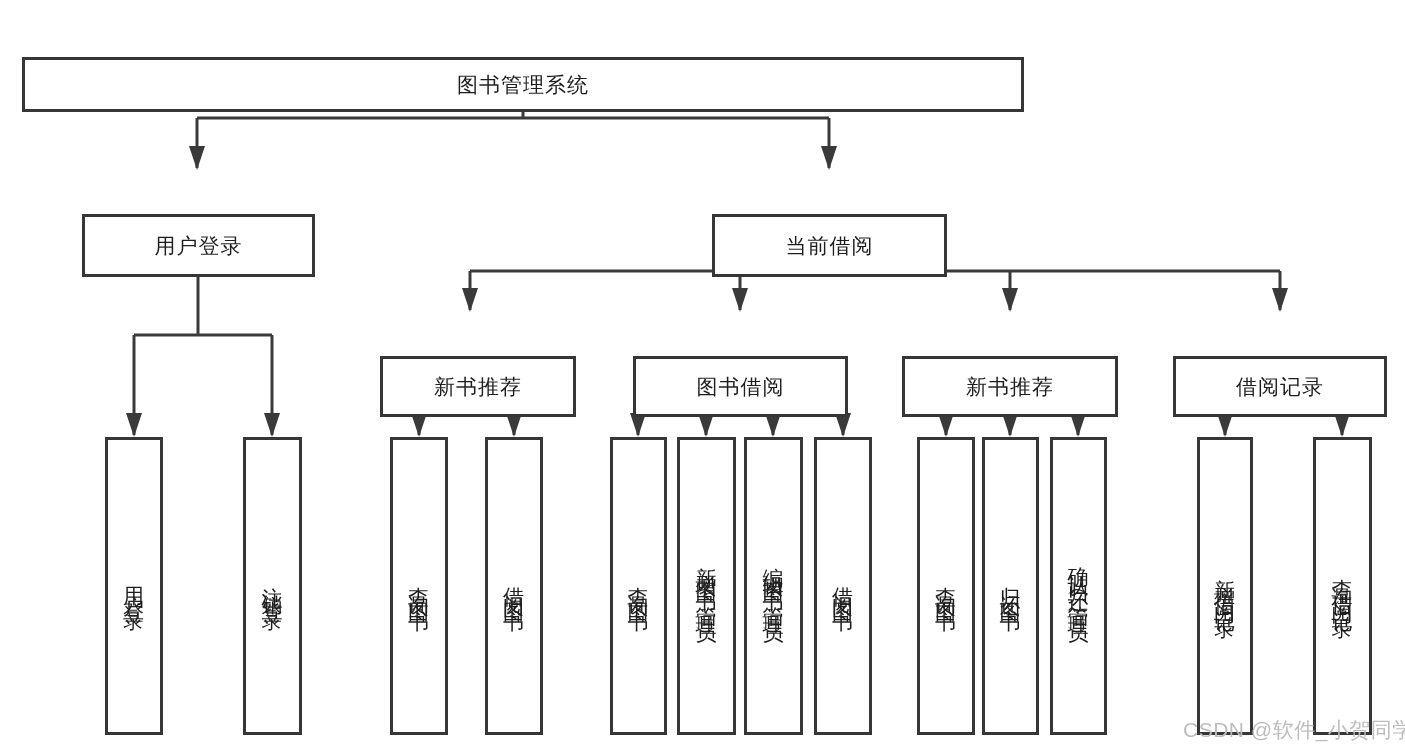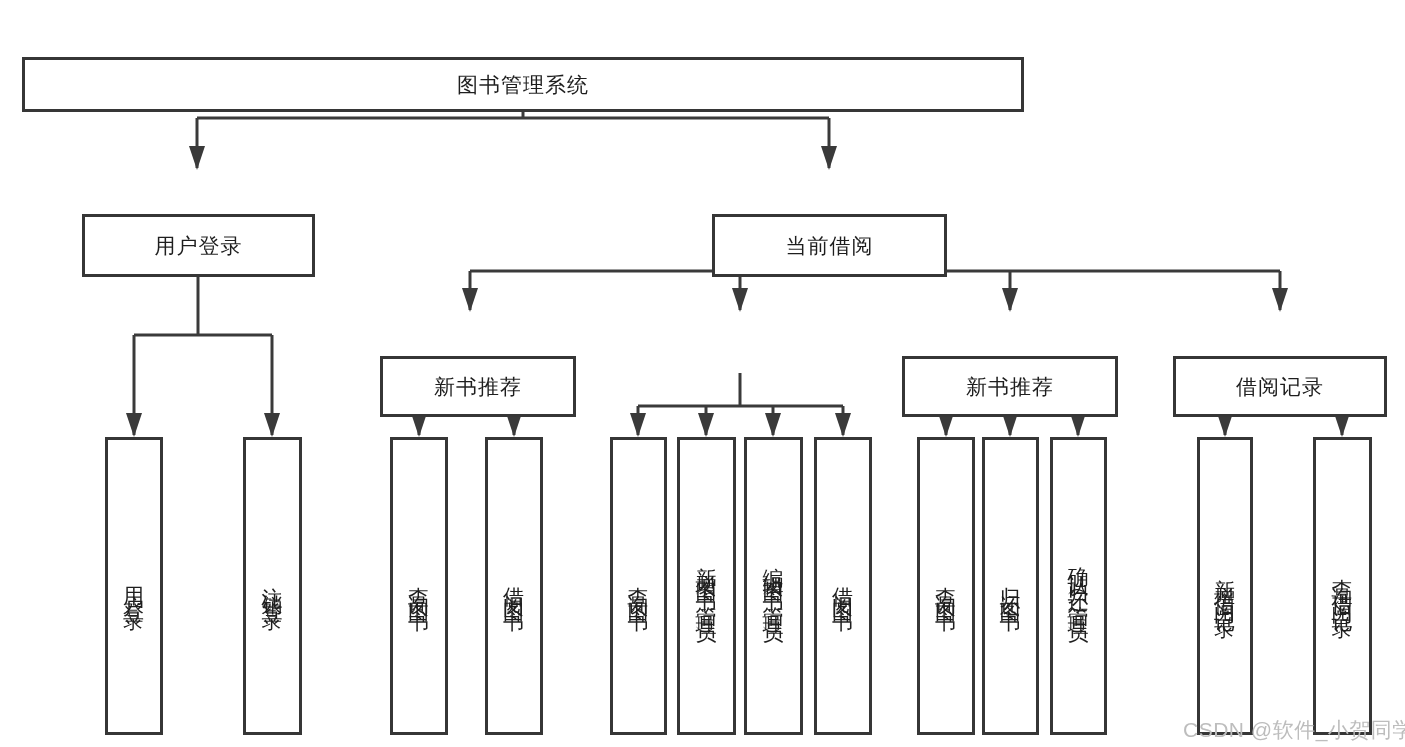--- a/index.html
+++ b/index.html
@@ -121,20 +121,23 @@
   <div class="node hnode" style="left:82px; top:170px; width:233px; height:63px;">
     <span>用户登录</span>
   </div>
   <div class="node hnode" style="left:712px; top:170px; width:235px; height:63px;">
     <span>当前借阅</span>
   </div>
 
   <div class="node hnode" style="left:380px; top:312px; width:196px; height:61px;">
     <span>新书推荐</span>
   </div>
+  <div class="node hnode" style="left:633px; top:312px; width:215px; height:61px;">
+    <span>图书借阅</span>
+  </div>
   <div class="node hnode" style="left:902px; top:312px; width:216px; height:61px;">
     <span>新书推荐</span>
   </div>
   <div class="node hnode" style="left:1173px; top:312px; width:214px; height:61px;">
     <span>借阅记录</span>
   </div>
 
   <div class="node leaf" style="left:105px; top:437px; width:58px; height:298px;">
     <span class="vlabel">用户登录</span>
   </div>

